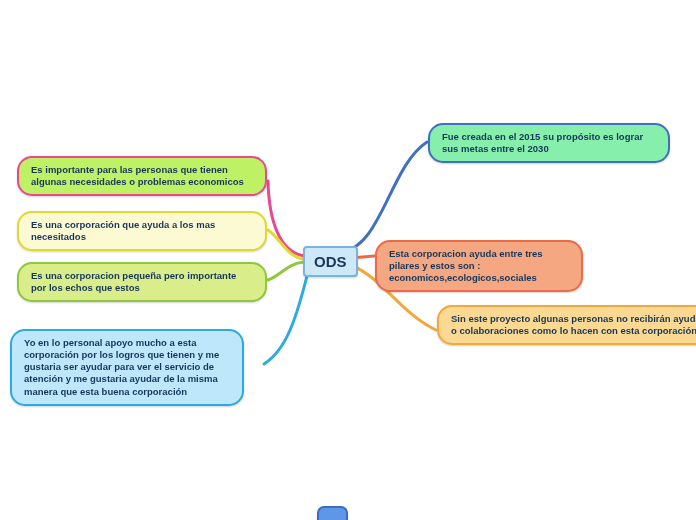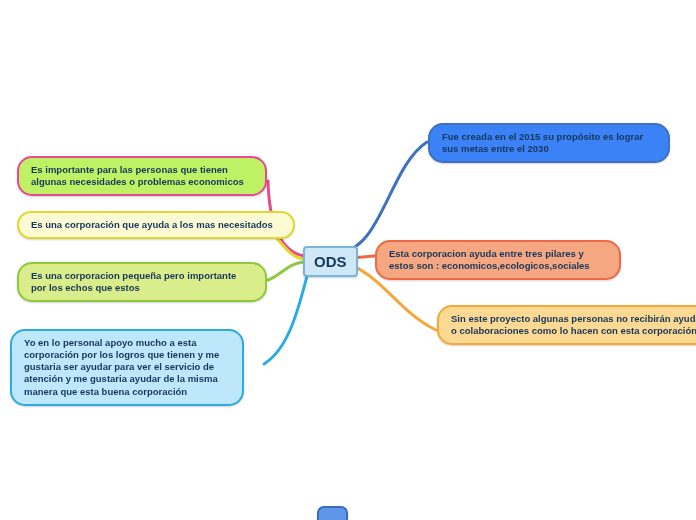--- a/index.html
+++ b/index.html
@@ -48,25 +48,25 @@
     border-radius: 4px;
     padding: 5px 9px;
     font-size: 15px;
     font-weight: bold;
     color: #17365d;
     box-shadow: 0 1px 2px rgba(0,0,0,0.18);
     cursor: pointer;
   }
   
   .node-importance        { left: 17px;  top: 156px; width: 250px; }
-  .node-helps-needy       { left: 17px;  top: 211px; width: 278px; }
+  .node-helps-needy       { left: 17px;  top: 211px; width: 250px; }
   .node-small-corp        { left: 17px;  top: 262px; width: 250px; }
   .node-personal-support  { left: 10px;  top: 329px; width: 234px; }
   .node-created-2015      { left: 428px; top: 123px; width: 242px; }
-  .node-three-pillars     { left: 375px; top: 240px; width: 246px; }
+  .node-three-pillars     { left: 375px; top: 240px; width: 208px; }
   .node-without-project   { left: 437px; top: 305px; width: 286px; }
   .node-root              { left: 303px; top: 246px; }
   .partial-node {
     position: absolute;
     box-sizing: border-box;
     left: 317px; top: 506px;
     width: 31px; height: 22px;
     border: 2px solid;
     border-radius: 7px;
     box-shadow: 0 1px 2px rgba(0,0,0,0.18);
@@ -88,21 +88,21 @@
   </svg>
 
   <div class="node node-importance" style="background-color: #bef264; border-color: rgb(233, 73, 143);">Es importante para las personas que tienen algunas necesidades o problemas economicos</div>
 
   <div class="node node-helps-needy" style="background-color: rgb(252, 250, 210); border-color: rgb(223, 217, 48);">Es una corporación que ayuda a los mas necesitados</div>
 
   <div class="node node-small-corp" style="background-color: rgb(217, 238, 138); border-color: rgb(143, 199, 62);">Es una corporacion pequeña pero importante por los echos que estos</div>
 
   <div class="node node-personal-support" style="background-color: rgb(191, 231, 251); border-color: rgb(42, 171, 226);">Yo en lo personal apoyo mucho a esta corporación por los logros que tienen y me gustaria ser ayudar para ver el servicio de atención y me gustaria ayudar de la misma manera que esta buena corporación</div>
 
-  <div class="node node-created-2015" style="background-color: #3b82f6; border-color: rgb(64, 112, 192);">Fue creada en el 2015 su propósito es lograr sus metas entre el 2030</div>
+  <div class="node node-created-2015" style="background-color: #86efac; border-color: rgb(64, 112, 192);">Fue creada en el 2015 su propósito es lograr sus metas entre el 2030</div>
 
   <div class="node node-three-pillars" style="background-color: rgb(244, 167, 128); border-color: rgb(236, 106, 69);">Esta corporacion ayuda entre tres pilares y estos son : economicos,ecologicos,sociales</div>
 
   <div class="node node-without-project" style="background-color: rgb(251, 217, 146); border-color: rgb(242, 168, 60);">Sin este proyecto algunas personas no recibirán ayudas o colaboraciones como lo hacen con esta corporación</div>
 
   <div class="root-node node-root" style="background-color: rgb(207, 232, 248); border-color: rgb(122, 180, 216);">ODS</div>
 
   <div class="partial-node" style="background-color: rgb(94, 151, 232); border-color: rgb(59, 108, 192);"></div>
 
 </div>

